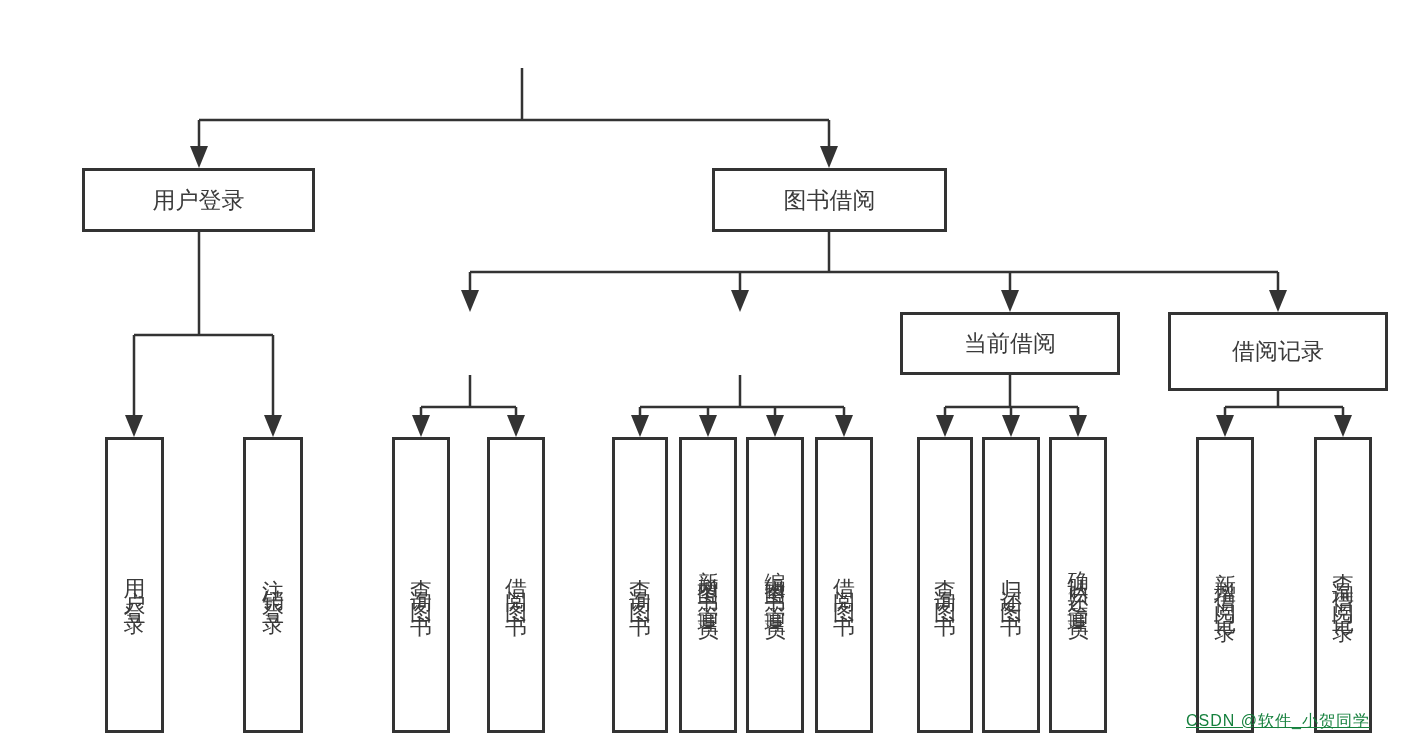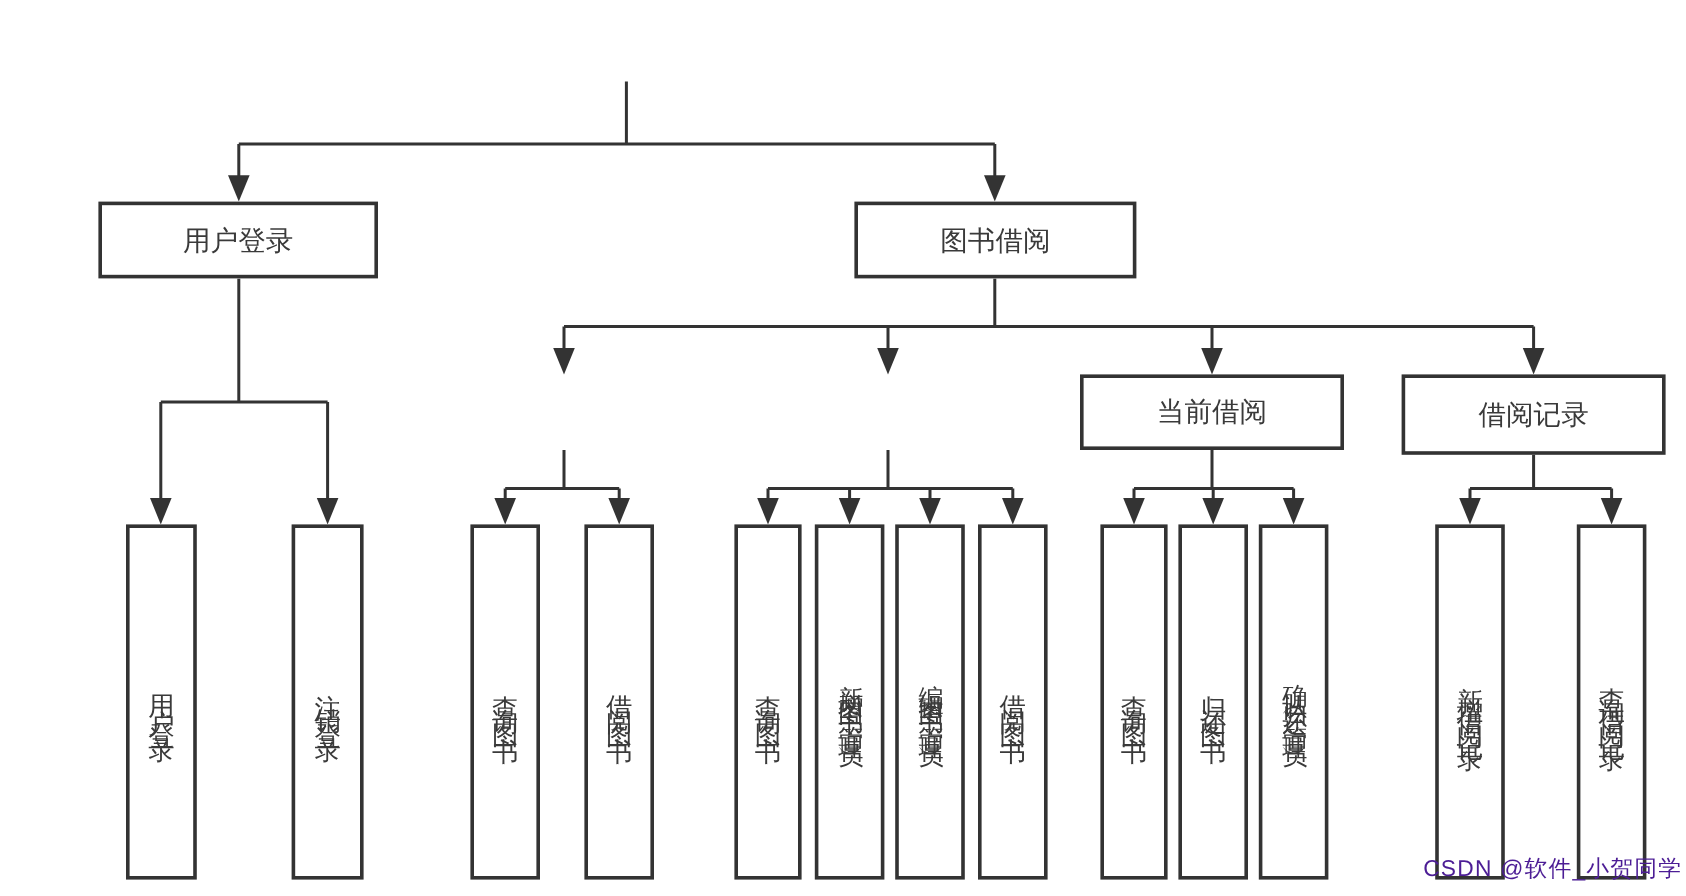--- a/index.html
+++ b/index.html
@@ -29,24 +29,25 @@
     text-orientation:mixed;
     font-size:22px;
     letter-spacing:12px;
   }
   .leaf.med{letter-spacing:10px;}
   .leaf.long{letter-spacing:7px;font-size:21px;}
   #watermark{
     position:absolute;
     left:1186px;top:711px;
     z-index:5;
-    font-size:19px;
-    color:#4c1d95;
+    font-size:16px;
+    color:#15803d;
     letter-spacing:1px;
     white-space:nowrap;
+    text-decoration:underline;
   }
 </style>
 </head>
 <body>
 
 <div id="canvas">
 
   <svg id="connectors" width="1405" height="747" viewBox="0 0 1405 747">
     <g stroke="#333333" stroke-width="2.5" fill="none">
 
@@ -84,21 +85,21 @@
       <polygon points="1216,415 1234,415 1225,437"></polygon>
       <polygon points="1334,415 1352,415 1343,437"></polygon>
     </g>
   </svg>
 
 
   <div class="node" style="left:82px;top:168px;width:233px;height:64px">用户登录</div>
   <div class="node" style="left:712px;top:168px;width:235px;height:64px">图书借阅</div>
 
   <div class="node" style="left:900px;top:312px;width:220px;height:63px">当前借阅</div>
-  <div class="node" style="left:1168px;top:312px;width:220px;height:67px">借阅记录</div>
+  <div class="node" style="left:1168px;top:312px;width:220px;height:79px">借阅记录</div>
 
   <div class="node leaf" style="left:105px;width:59px">用户登录</div>
   <div class="node leaf" style="left:243px;width:60px">注销登录</div>
 
   <div class="node leaf" style="left:392px;width:58px">查询图书</div>
   <div class="node leaf" style="left:487px;width:58px">借阅图书</div>
 
   <div class="node leaf" style="left:612px;width:56px">查询图书</div>
   <div class="node leaf long" style="left:679px;width:58px">新增图书（管理员）</div>
   <div class="node leaf long" style="left:746px;width:58px">编辑图书（管理员）</div>

